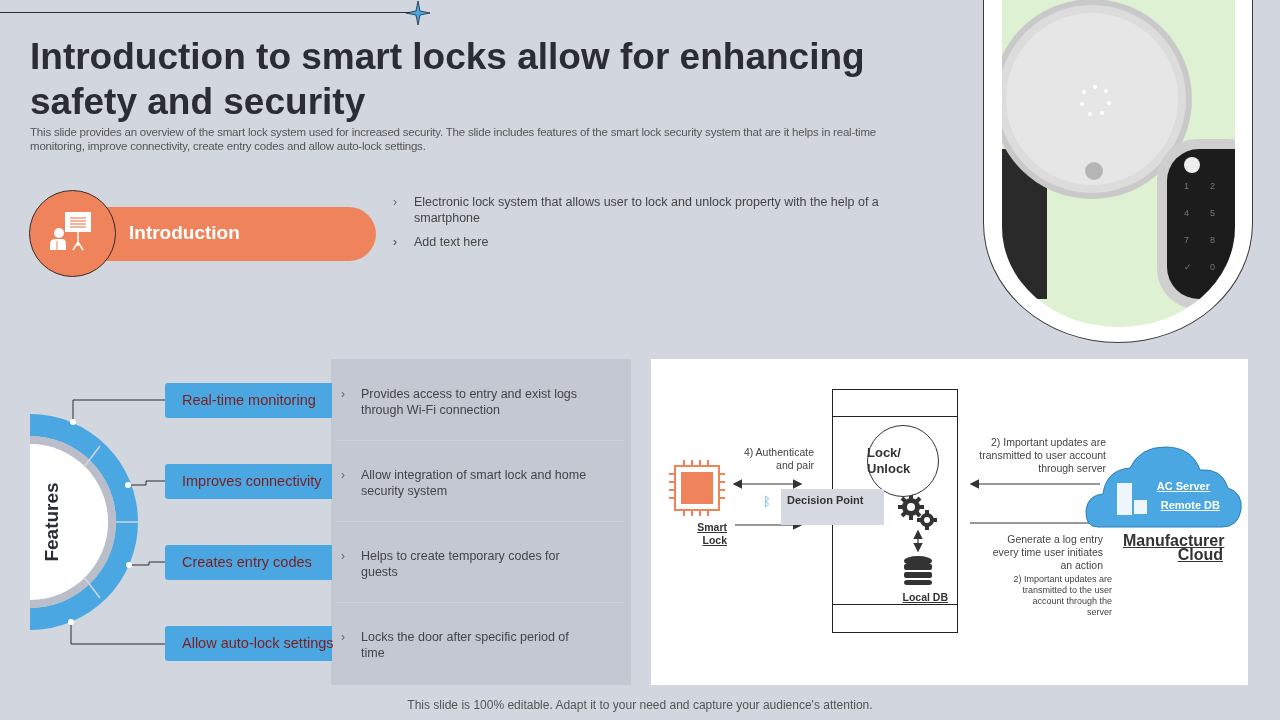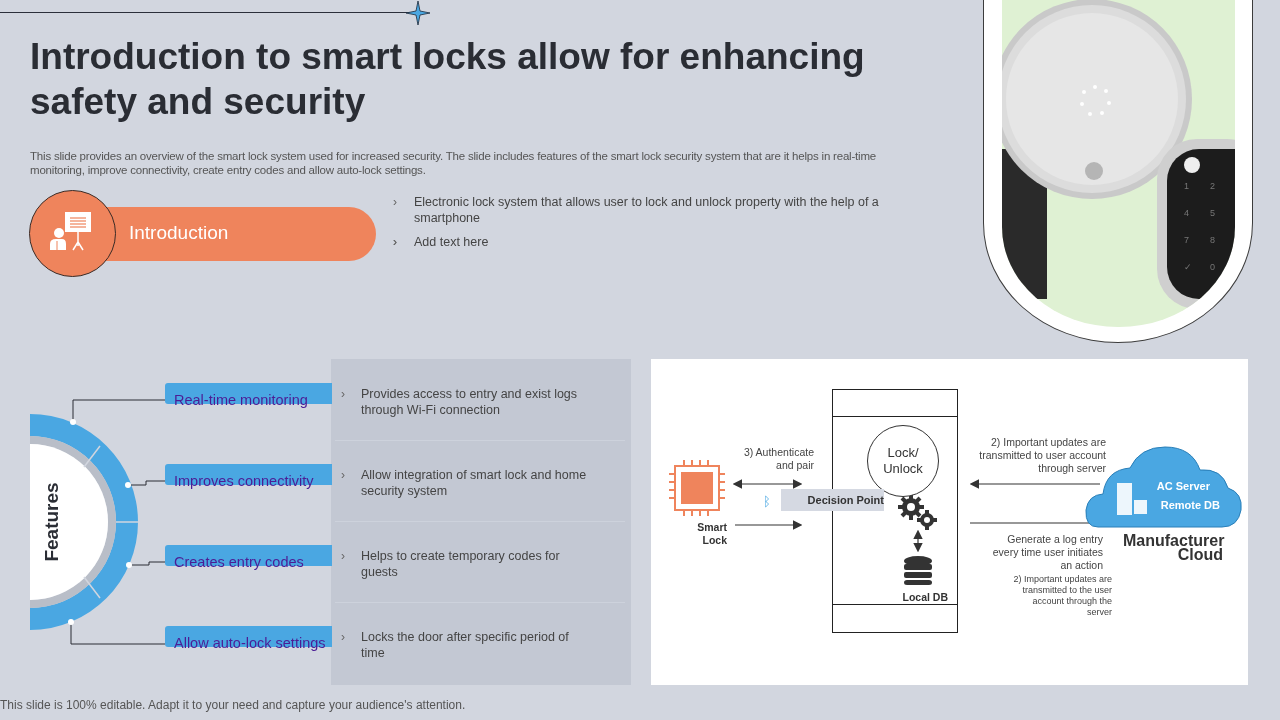--- a/index.html
+++ b/index.html
@@ -3,56 +3,56 @@
 <meta charset="utf-8">
 <style>
   * { box-sizing: border-box; margin: 0; padding: 0; }
   html, body { width: 1280px; height: 720px; overflow: hidden; }
   body { background: #d2d6df; font-family: "Liberation Sans", sans-serif; color: #333; position: relative; }
 
   .top-line { position: absolute; left: 0; top: 12px; width: 410px; height: 1px; background: #2b2f3a; }
   .top-star { position: absolute; left: 406px; top: 1px; width: 24px; height: 24px; }
 
   .title { position: absolute; left: 30px; top: 34px; width: 900px; font-size: 37px; line-height: 45px; font-weight: 700; color: #2a2d34; }
-  .subtitle { position: absolute; left: 30px; top: 125px; width: 890px; font-size: 11.5px; line-height: 14px; color: #555; letter-spacing: -0.2px; margin-top: 24px; }
+  .subtitle { position: absolute; left: 30px; top: 125px; width: 890px; font-size: 11.5px; line-height: 14px; color: #555; letter-spacing: -0.2px; }
 
   .intro-pill { position: absolute; left: 70px; top: 207px; width: 306px; height: 54px; background: #ef845c; border-radius: 27px; }
-  .intro-label { position: absolute; left: 129px; top: 222px; font-size: 19px; font-weight: 400; color: #fff; }
+  .intro-label { position: absolute; left: 129px; top: 222px; font-size: 19px; font-weight: 700; color: #fff; }
   .intro-circle { position: absolute; left: 29px; top: 190px; width: 87px; height: 87px; border-radius: 50%; background: #ef845c; border: 1px solid #3a2b26; }
   .intro-icon { position: absolute; left: 47px; top: 208px; width: 50px; height: 50px; }
 
   .intro-bullets { position: absolute; left: 393px; top: 194px; width: 500px; list-style: none; }
   .intro-bullets li { position: relative; padding-left: 21px; font-size: 12.5px; line-height: 16px; color: #444; margin-bottom: 8px; }
   .intro-bullets li .chev { position: absolute; left: 0; top: 0; color: #666; font-size: 12px; }
 
   .photo-frame { position: absolute; left: 983px; top: -2px; width: 270px; height: 345px; background: #fff; border: 1px solid #3c3c3c; border-radius: 0 0 135px 135px / 0 0 120px 120px; overflow: hidden; }
   .photo-inner { position: absolute; left: 18px; top: 0; width: 233px; height: 328px; background: #dff1d3; border-radius: 0 0 116px 116px / 0 0 100px 100px; overflow: hidden; }
 
   .feat-panel { position: absolute; left: 331px; top: 359px; width: 300px; height: 326px; background: #c3c8d3; }
   .feat-row-sep { position: absolute; left: 335px; width: 290px; height: 1px; background: #cdd2dc; }
   .feat-desc { position: absolute; left: 341px; width: 280px; font-size: 12.5px; line-height: 16px; color: #444; }
   .feat-desc .chev { position: absolute; left: 0; top: 0; color: #666; font-size: 12px; }
   .feat-desc .txt { display: block; padding-left: 20px; }
 
-  .feat-box { position: absolute; left: 165px; width: 167px; height: 21px; background: #4aa7e2; border-radius: 3px 0 0 3px; color: #4c1d95; font-size: 14.5px; line-height: 35px; padding-left: 9px; white-space: nowrap; }
+  .feat-box { position: absolute; left: 165px; width: 167px; height: 35px; background: #4aa7e2; border-radius: 3px 0 0 3px; color: #7f1d1d; font-size: 14.5px; line-height: 35px; padding-left: 17px; white-space: nowrap; }
 
   .arc-svg { position: absolute; left: 0; top: 380px; width: 170px; height: 290px; }
   .features-label { position: absolute; left: 52px; top: 522px; transform: translate(-50%, -50%) rotate(-90deg); font-size: 19px; font-weight: 700; color: #2a2d34; white-space: nowrap; }
 
   .diagram { position: absolute; left: 651px; top: 359px; width: 597px; height: 326px; background: #fff; }
   .dg-text { position: absolute; font-size: 10.5px; line-height: 13px; color: #444; text-align: right; }
-  .dg-bold { font-weight: 700; color: #333; }
+  .dg-bold { font-weight: 700; color: #333; text-decoration: underline; }
   .center-box { position: absolute; left: 832px; top: 389px; width: 126px; height: 244px; border: 1px solid #222; }
   .center-box .band-top { position: absolute; left: 0; top: 26px; width: 100%; height: 1px; background: #222; }
   .center-box .band-bot { position: absolute; left: 0; top: 214px; width: 100%; height: 1px; background: #222; }
   .lock-circle { position: absolute; left: 867px; top: 425px; width: 72px; height: 72px; border: 1px solid #333; border-radius: 50%; background: #fff; }
-  .lock-label { position: absolute; left: 867px; top: 445px; width: 72px; text-align: center; font-size: 13px; line-height: 16px; font-weight: 400; color: #333; }
-  .decision { position: absolute; left: 781px; top: 489px; width: 103px; height: 22px; background: #d5d9e2; font-size: 11px; line-height: 22px; font-weight: 700; color: #333; text-align: right; }
-
-  .footer { position: absolute; left: 0; top: 698px; width: 1280px; font-size: 12px; color: #555; }
+  .lock-label { position: absolute; left: 867px; top: 445px; width: 72px; text-align: left; font-size: 13px; line-height: 16px; font-weight: 700; color: #333; }
+  .decision { position: absolute; left: 781px; top: 489px; width: 103px; height: 36px; background: #d5d9e2; font-size: 11px; line-height: 22px; font-weight: 700; color: #333; text-align: left; padding-left: 6px; }
+
+  .footer { position: absolute; left: 0; top: 698px; width: 1280px; text-align: center; font-size: 12px; color: #555; }
 </style>
 </head>
 <body>
 
 <div class="top-line"></div>
 <svg class="top-star" viewBox="0 0 24 24">
   <path d="M12 0 L14 10 L24 12 L14 14 L12 24 L10 14 L0 12 L10 10 Z" fill="#4aa7e2" stroke="#1d2a3a" stroke-width="0.8"></path>
 </svg>
 
 <h1 class="title">Introduction to smart locks allow for enhancing safety and security</h1>
@@ -242,21 +242,21 @@
 
 <div class="center-box">
   <div class="band-top"></div>
   <div class="band-bot"></div>
 </div>
 <div class="lock-circle"></div>
 <div class="lock-label"><span>Lock/</span><br><span>Unlock</span></div>
 <div class="decision">Decision Point</div>
 
 <div class="dg-text dg-bold" style="left:667px;top:521px;width:60px"><span>Smart</span><br><span>Lock</span></div>
-<div class="dg-text" style="left:730px;top:446px;width:84px"><span>3) Authenticate</span><br><span>and pair</span></div>
+<div class="dg-text" style="left:730px;top:446px;width:84px"><span>4) Authenticate</span><br><span>and pair</span></div>
 <div class="dg-text dg-bold" style="left:888px;top:591px;width:60px">Local DB</div>
 <div class="dg-text" style="left:962px;top:436px;width:144px"><span>2) Important  updates are</span><br><span>transmitted to user account</span><br><span>through server</span></div>
 <div class="dg-text" style="left:967px;top:533px;width:136px"><span>Generate a log entry</span><br><span>every time user initiates</span><br><span>an action</span></div>
 <div class="dg-text" style="left:996px;top:574px;width:116px;font-size:9px;line-height:11px"><span>2) Important updates are</span><br><span>transmitted to the user</span><br><span>account through  the</span><br><span>server</span></div>
 <div class="dg-text dg-bold" style="left:1140px;top:480px;width:70px;color:#fff;font-size:11px">AC Server</div>
 <div class="dg-text dg-bold" style="left:1150px;top:499px;width:70px;color:#fff;font-size:11px">Remote DB</div>
 <div class="dg-text dg-bold" style="left:1123px;top:534px;width:100px;font-size:16px;line-height:14px"><span>Manufacturer</span><br><span>Cloud</span></div>
 
 <div class="footer">This slide is 100% editable. Adapt it to your need and capture your audience's attention.</div>
 

